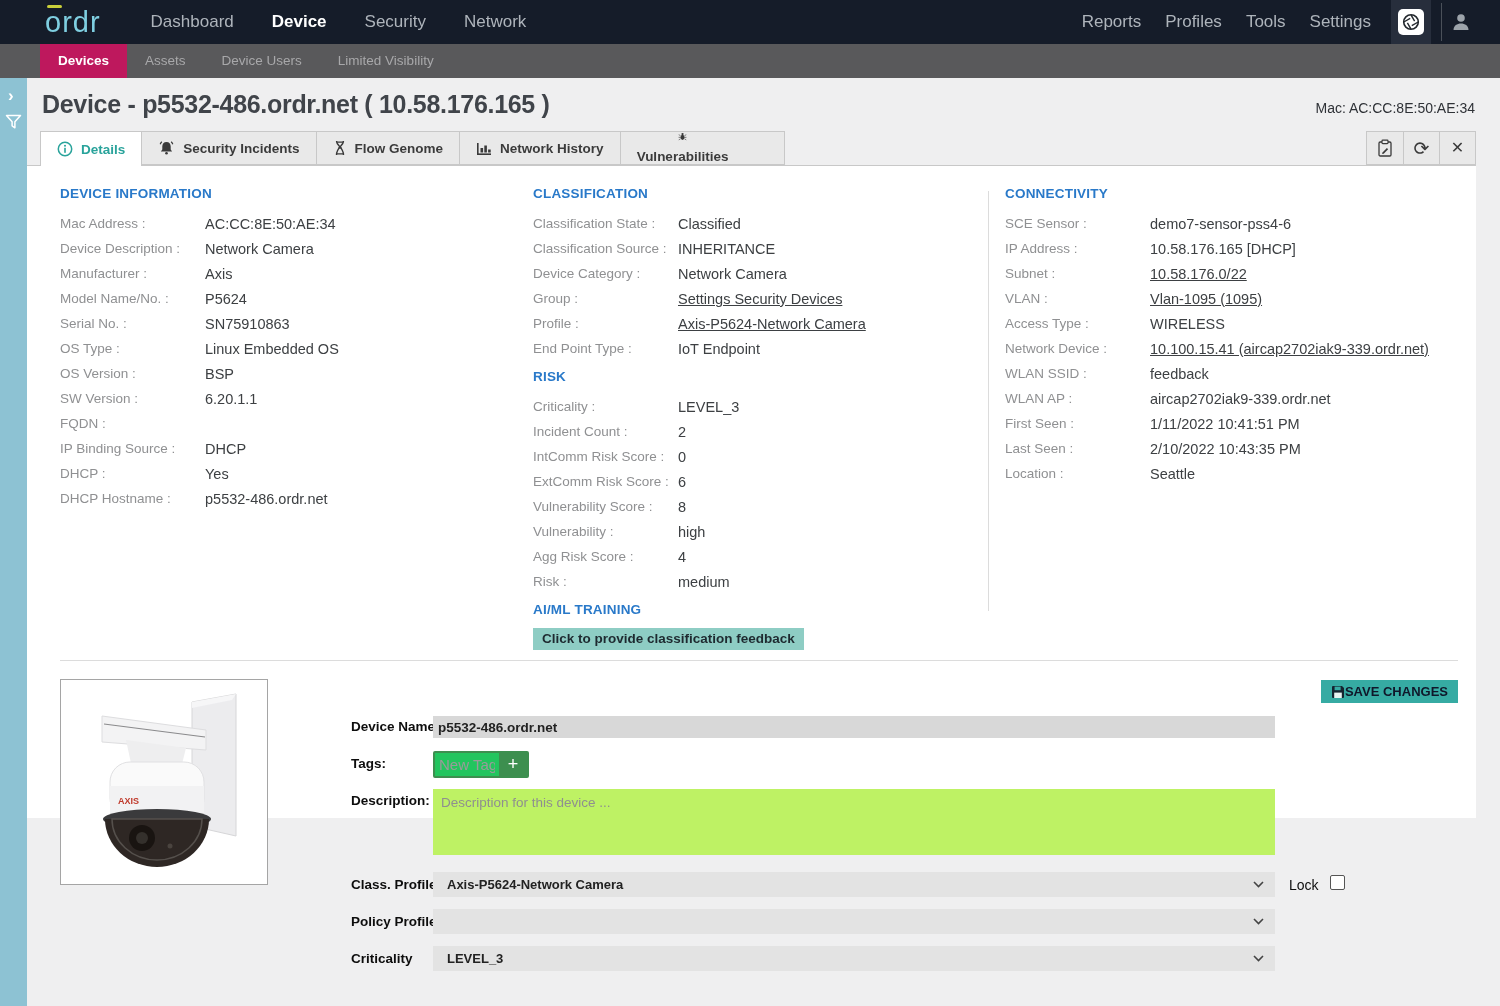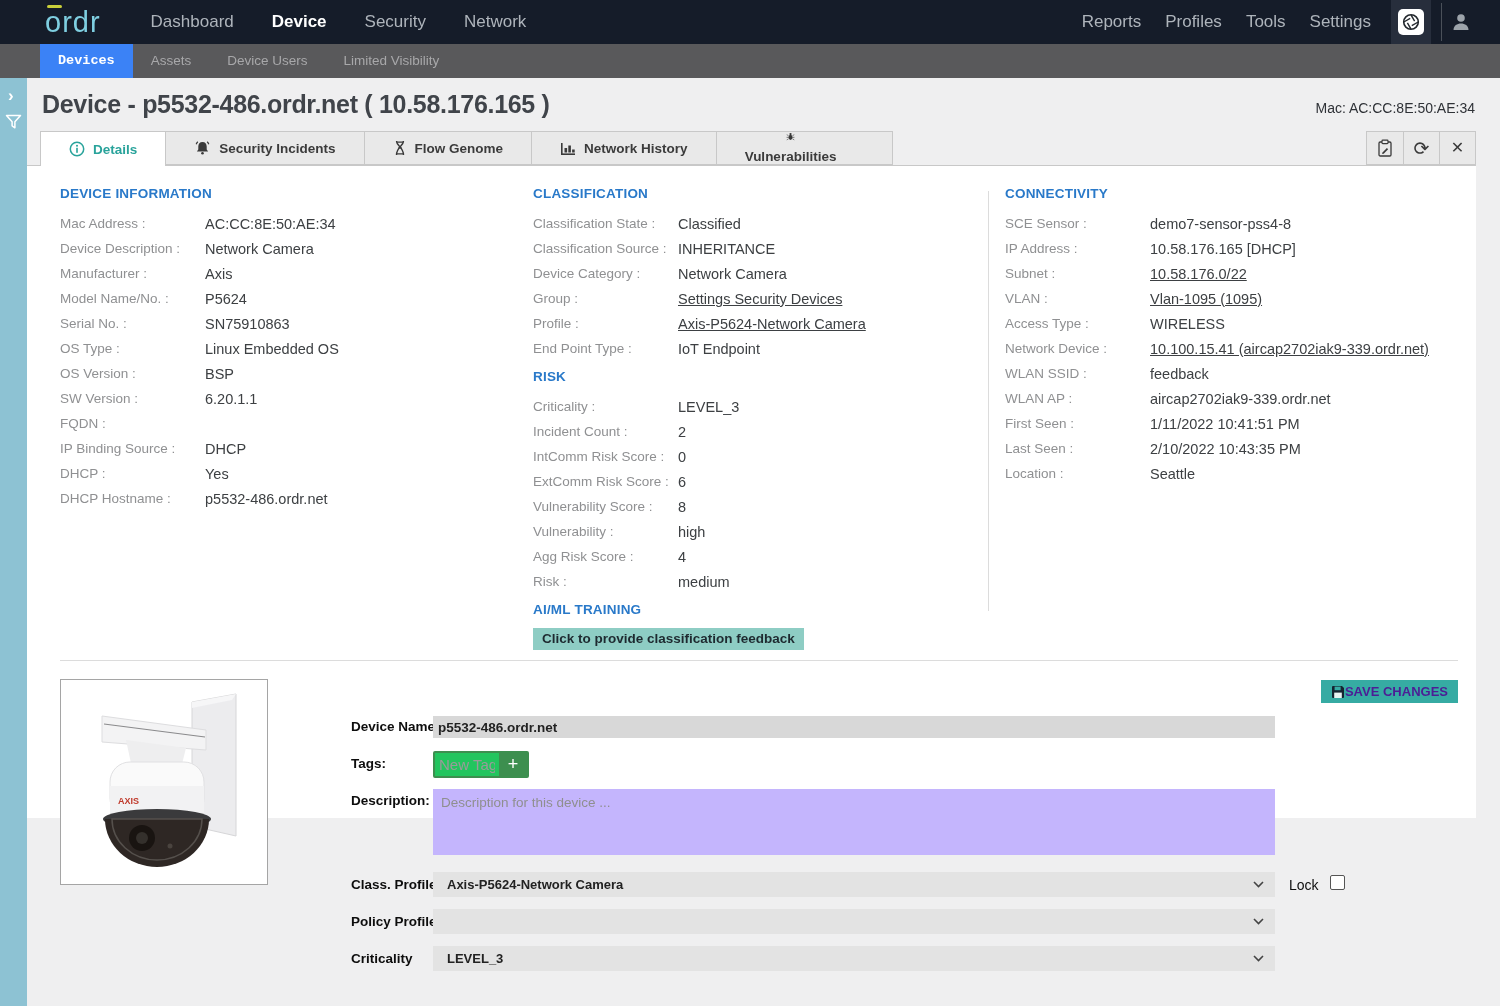--- a/index.html
+++ b/index.html
@@ -21,35 +21,35 @@
             align-items:center;justify-content:center;cursor:pointer;}
   .cam-box{width:26px;height:26px;background:#ffffff;border-radius:5px;display:flex;
            align-items:center;justify-content:center;}
   .nav-divider{width:1px;height:38px;background:#4a5059;margin:0 8px 0 10px;}
   .person{margin-right:28px;cursor:pointer;display:flex;align-items:center;}
 
   
   .subnav{position:absolute;left:0;top:44px;width:1500px;height:34px;background:#59595b;
           display:flex;align-items:stretch;padding-left:40px;}
   .subitem{padding:0 18px;line-height:34px;font-size:13.5px;color:#a8a8aa;cursor:pointer;white-space:nowrap;}
-  .subitem.active{background:#3b82f6;color:#ffffff;font-weight:bold;font-family:Liberation Mono, monospace;}
+  .subitem.active{background:#be185d;color:#ffffff;font-weight:bold;}
 
   
   .strip{position:absolute;left:0;top:78px;width:27px;height:928px;background:#8dc2d3;}
   .strip .chev{position:absolute;left:8px;top:8px;color:#ffffff;font-size:17px;font-weight:bold;cursor:pointer;}
   .strip .funnel{position:absolute;left:5px;top:36px;cursor:pointer;}
 
   
   .page-title{position:absolute;left:42px;top:90px;font-size:25px;font-weight:bold;color:#40444a;
               letter-spacing:-0.3px;}
   .mac-text{position:absolute;right:25px;top:100px;font-size:14px;color:#2f3237;}
 
   
   .tabbar{position:absolute;left:40px;top:131px;right:24px;height:34px;display:flex;align-items:flex-end;}
-  .tab{height:34px;display:flex;align-items:center;gap:8px;padding:0 28px;background:#e9e9e9;
+  .tab{height:34px;display:flex;align-items:center;gap:8px;padding:0 16px;background:#e9e9e9;
        border:1px solid #c8c8c8;border-left-width:0;font-size:13.5px;font-weight:600;color:#3b3b3b;
        cursor:pointer;white-space:nowrap;position:relative;}
   .tab:first-child{border-left-width:1px;}
   .tab.active{background:#ffffff;color:#29a39b;font-weight:bold;height:35px;margin-bottom:-1px;
               border-bottom:none;z-index:3;}
   .tab.wide{padding-right:56px;flex-direction:column;}
   .tab-actions{margin-left:auto;display:flex;border:1px solid #c8c8c8;height:34px;}
   .tab-action{width:36px;display:flex;align-items:center;justify-content:center;background:#e9e9e9;
               cursor:pointer;color:#3a3a3a;}
   .tab-action + .tab-action{border-left:1px solid #c8c8c8;}
@@ -74,26 +74,26 @@
 
   .feedback-btn{position:absolute;left:506px;top:462px;height:22px;line-height:22px;padding:0 9px;
                 background:#8ecdc4;color:#1e2a30;font-size:13.5px;font-weight:bold;cursor:pointer;
                 white-space:nowrap;}
   .hdivider{position:absolute;left:33px;top:494px;right:18px;height:1px;background:#dcdcdc;}
 
   
   .imgbox{position:absolute;left:33px;top:513px;width:208px;height:206px;background:#ffffff;
           border:1px solid #a5a5a5;display:flex;align-items:center;justify-content:center;}
   .save-btn{position:absolute;right:18px;top:514px;height:23px;display:flex;align-items:center;
-            padding:0 10px;background:#36aba3;color:#4c1d95;font-size:13px;font-weight:bold;cursor:pointer;}
+            padding:0 10px;background:#36aba3;color:#0f172a;font-size:13px;font-weight:bold;cursor:pointer;}
   .flabel{position:absolute;font-size:13.5px;font-weight:bold;color:#0d0d0d;white-space:nowrap;}
   .text-input{position:absolute;left:406px;width:842px;height:22px;background:#d8d8d8;border:none;
               font-family:"Liberation Sans",sans-serif;font-size:13.5px;font-weight:600;color:#222;
               padding:0 5px;outline:none;}
-  .desc-area{position:absolute;left:406px;top:623px;width:842px;height:66px;background:#c4b5fd;border:none;
+  .desc-area{position:absolute;left:406px;top:623px;width:842px;height:66px;background:#bef264;border:none;
              resize:none;font-family:"Liberation Sans",sans-serif;font-size:13.5px;color:#555;
              padding:6px 8px;outline:none;}
   .desc-area::placeholder{color:#8f8f8f;}
   .tag-group{position:absolute;left:406px;top:585px;height:27px;display:flex;border:2px solid #3d8f4f;
              border-radius:2px;overflow:hidden;}
   .tag-input{width:64px;height:100%;border:none;background:#22c55e;font-family:"Liberation Sans",sans-serif;
              font-size:15px;color:#555;padding:0 4px;outline:none;}
   .tag-input::placeholder{color:#9a9a9a;}
   .tag-add{width:28px;background:#3d8f4f;color:#ffffff;font-size:18px;display:flex;align-items:center;
            justify-content:center;cursor:pointer;}
@@ -383,21 +383,21 @@
         </div>
       <div class="sec-title gap">AI/ML TRAINING</div>
     </div>
 
     <div class="col col3">
       <div class="sec-title">CONNECTIVITY</div>
       <div>
 
           <div class="kv">
             <div class="k">SCE Sensor :</div>
-            <div class="v">demo7-sensor-pss4-8</div>
+            <div class="v">demo7-sensor-pss4-6</div>
           </div>
 
           <div class="kv">
             <div class="k">IP Address :</div>
             <div class="v">10.58.176.165 [DHCP]</div>
           </div>
 
           <div class="kv">
             <div class="k">Subnet :</div>
             <div class="v link">10.58.176.0/22</div>

